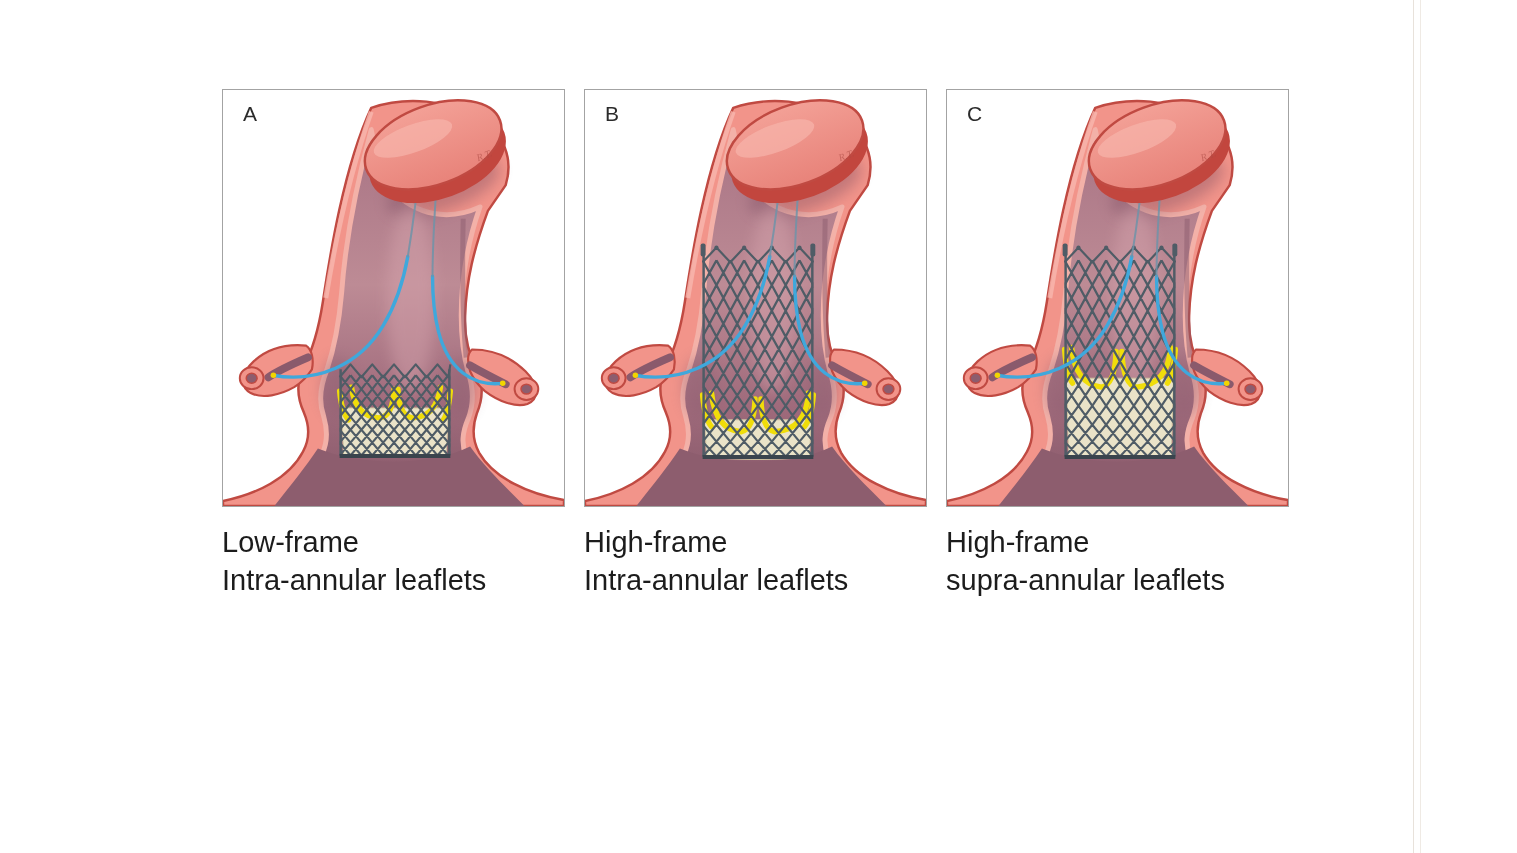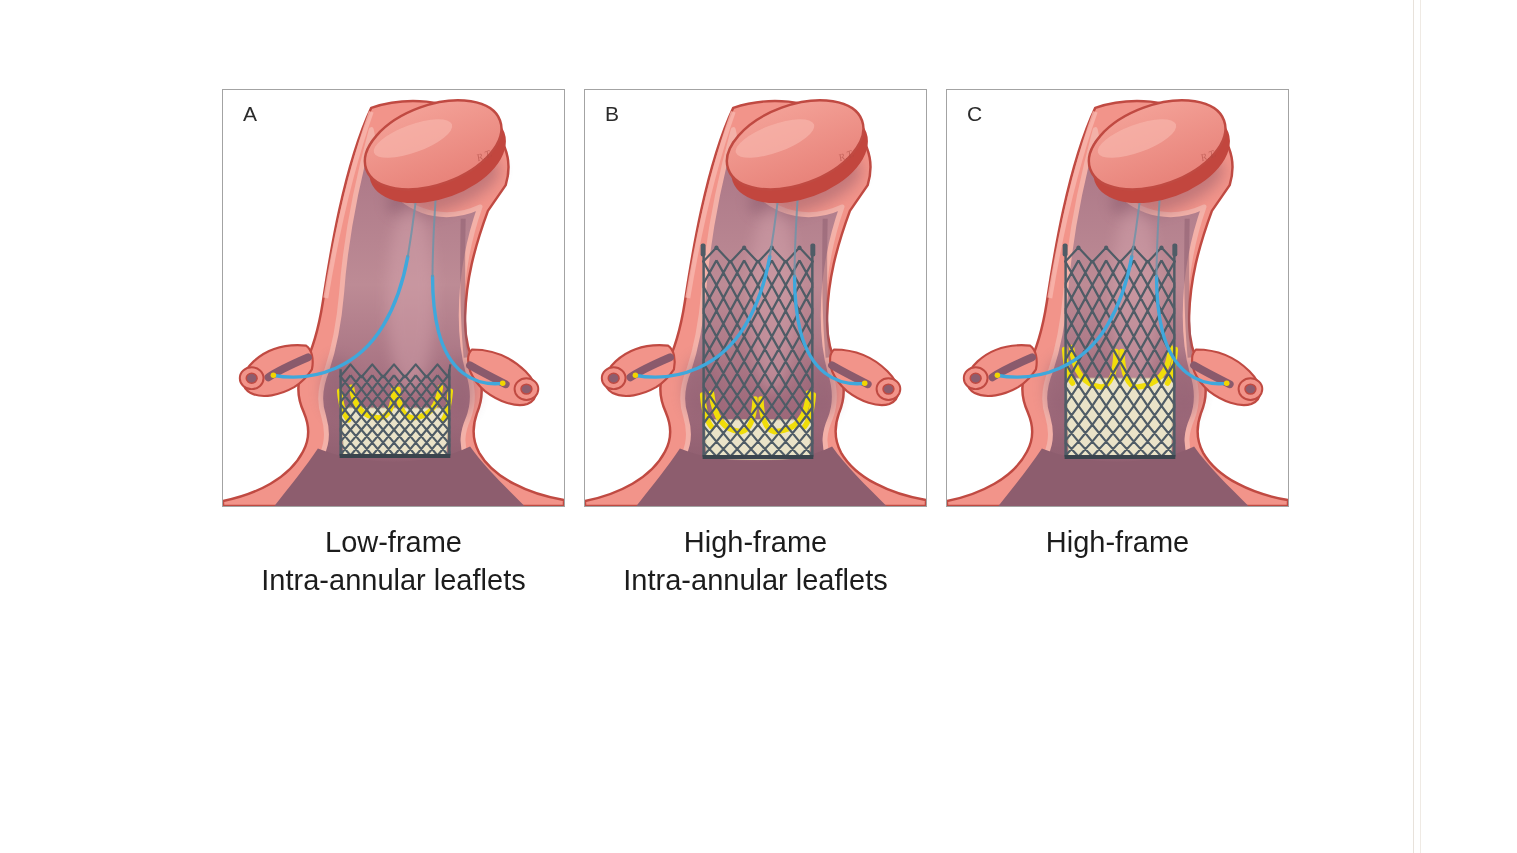--- a/index.html
+++ b/index.html
@@ -4,21 +4,21 @@
 <style>
   html,body{margin:0;padding:0;background:#fff;}
   .page{position:relative;width:1517px;height:853px;background:#fff;overflow:hidden;
         font-family:"Liberation Sans",sans-serif;}
   .figure-row{position:absolute;left:222px;top:89px;display:flex;gap:19px;}
   .panel{display:flex;flex-direction:column;margin:0;}
   .panel-canvas{position:relative;width:343px;height:418px;border:1px solid #a3a3a3;
                 background:#fff;box-sizing:border-box;}
   .panel-canvas svg{position:absolute;left:0;top:0;width:100%;height:100%;}
   .panel-letter{position:absolute;left:20px;top:12px;font-size:21px;color:#2b2b2b;z-index:5;}
-  .panel-caption{margin-top:16px;text-align:center;font-size:29px;line-height:38px;color:#1c1c1c;}
+  .panel-caption{margin-top:16px;text-align:left;font-size:29px;line-height:38px;color:#1c1c1c;}
   .page-edge-line{position:absolute;top:0;height:853px;left:1413px;width:6px;
                   border-left:1px solid #e8e2db;border-right:1px solid #efeae4;}
 </style>
 </head>
 <body>
 
 <div class="page">
 
   <div class="figure-row">
 
@@ -300,19 +300,20 @@
             <g transform="rotate(-20 215 62)">
       <ellipse cx="215" cy="68" rx="72" ry="42" fill="#c2463e"></ellipse>
       <ellipse cx="215" cy="55" rx="72" ry="40" fill="url(#cg2)" stroke="#c04a42" stroke-width="2.5"></ellipse>
       <ellipse cx="198" cy="42" rx="42" ry="14" fill="#f8b7ae" opacity="0.65"></ellipse>
       <text x="252" y="86" font-size="10" font-style="italic" fill="#a8463f" opacity="0.55" font-family="Liberation Serif, serif">R.T.</text>
             </g>
           </svg>
         </div>
       <figcaption class="panel-caption">
         <div>High-frame</div>
+        <div>supra-annular leaflets</div>
       </figcaption>
     </figure>
 
   </div>
 
   <div class="page-edge-line"></div>
 </div>
 
 </body></html>

